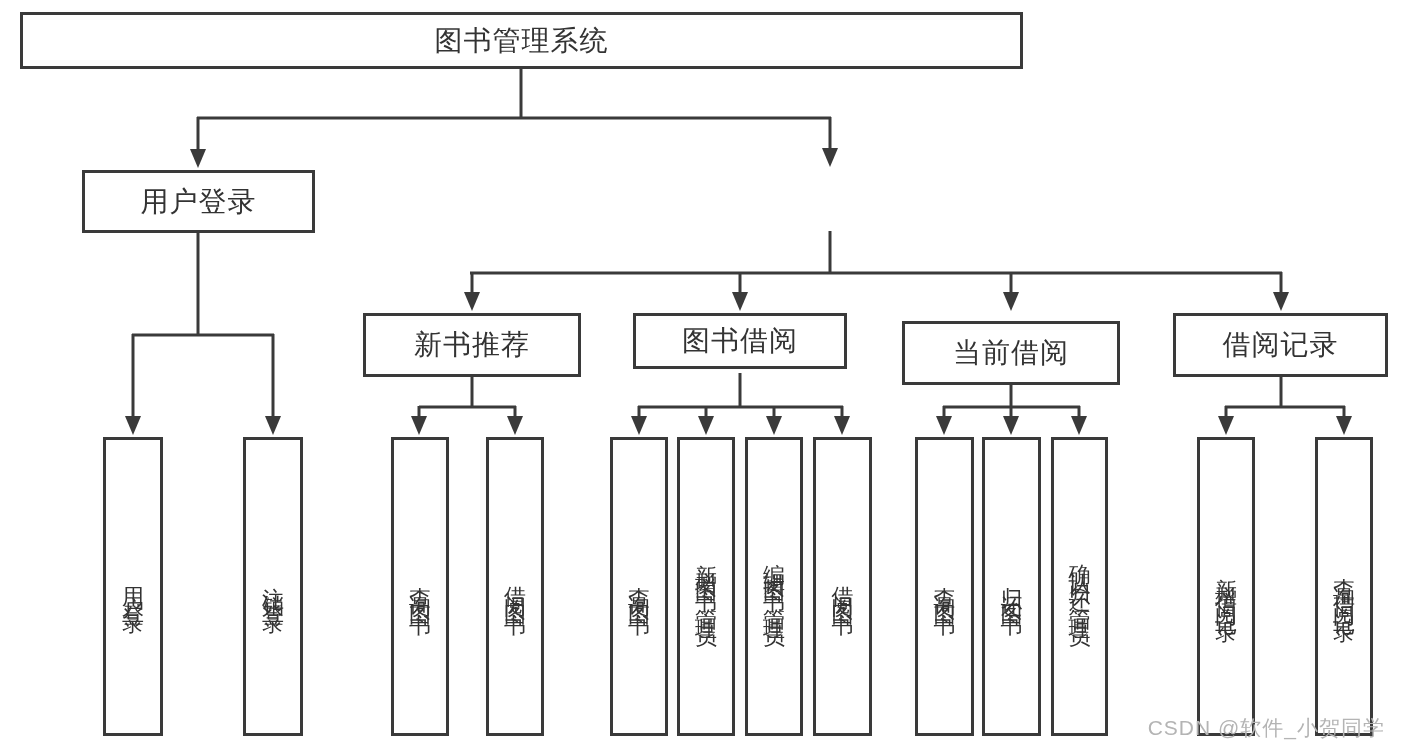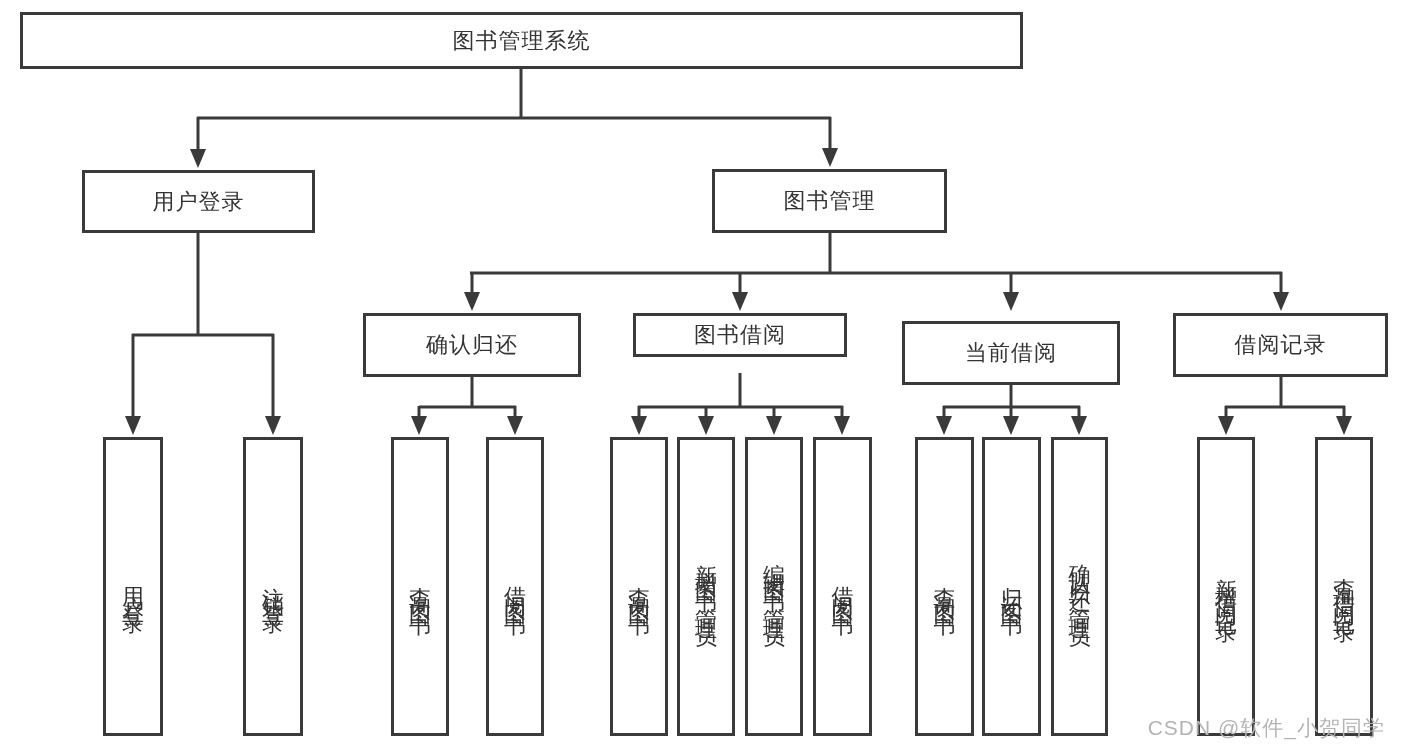--- a/index.html
+++ b/index.html
@@ -6,35 +6,35 @@
   .stage{
     position:relative;width:1405px;height:747px;background:#ffffff;
     font-family:"Liberation Sans","DejaVu Sans",sans-serif;overflow:hidden;
   }
   .connectors{position:absolute;left:0;top:0;z-index:1;}
   .box{
     position:absolute;box-sizing:border-box;background:#ffffff;
     border:3px solid #3a3a3a;display:flex;align-items:center;justify-content:center;
     color:#333333;z-index:2;
   }
-  .hbox{font-size:22px;letter-spacing:1px;}
+  .hbox{font-size:28px;letter-spacing:1px;}
   .vbox .vlabel{
     writing-mode:vertical-rl;text-orientation:mixed;
     font-size:22px;letter-spacing:9px;line-height:1;
   }
   .watermark{
     position:absolute;right:20px;bottom:5px;z-index:5;
     font-size:21px;color:#b4b4b4;letter-spacing:1px;
   }
   
   #root-box{left:20px;top:12px;width:1003px;height:57px;}
   #user-login-box{left:82px;top:170px;width:233px;height:63px;}
   #book-mgmt-box{left:712px;top:169px;width:235px;height:64px;}
   #new-book-box{left:363px;top:313px;width:218px;height:64px;}
-  #book-borrow-box{left:633px;top:313px;width:214px;height:44px;}
+  #book-borrow-box{left:633px;top:313px;width:214px;height:56px;}
   #current-borrow-box{left:902px;top:313px;width:218px;height:64px;margin-top:8px;}
   #borrow-record-box{left:1173px;top:313px;width:215px;height:64px;}
   #leaf-a1{left:103px;top:437px;width:60px;height:299px;}
   #leaf-a2{left:243px;top:437px;width:60px;height:299px;}
   #leaf-b1{left:391px;top:437px;width:58px;height:299px;}
   #leaf-b2{left:486px;top:437px;width:58px;height:299px;}
   #leaf-c1{left:610px;top:437px;width:58px;height:299px;}
   #leaf-c2{left:677px;top:437px;width:58px;height:299px;}
   #leaf-c3{left:745px;top:437px;width:58px;height:299px;}
   #leaf-c4{left:813px;top:437px;width:59px;height:299px;}
@@ -108,26 +108,23 @@
     </g>
   </svg>
 
   <div class="box hbox" id="root-box">
     <span>图书管理系统</span>
   </div>
 
   <div class="box hbox" id="user-login-box">
     <span>用户登录</span>
   </div>
-  <div class="box hbox" id="book-mgmt-box">
-    <span>图书管理</span>
-  </div>
 
   <div class="box hbox" id="new-book-box">
-    <span>确认归还</span>
+    <span>新书推荐</span>
   </div>
   <div class="box hbox" id="book-borrow-box">
     <span>图书借阅</span>
   </div>
   <div class="box hbox" id="current-borrow-box">
     <span>当前借阅</span>
   </div>
   <div class="box hbox" id="borrow-record-box">
     <span>借阅记录</span>
   </div>

